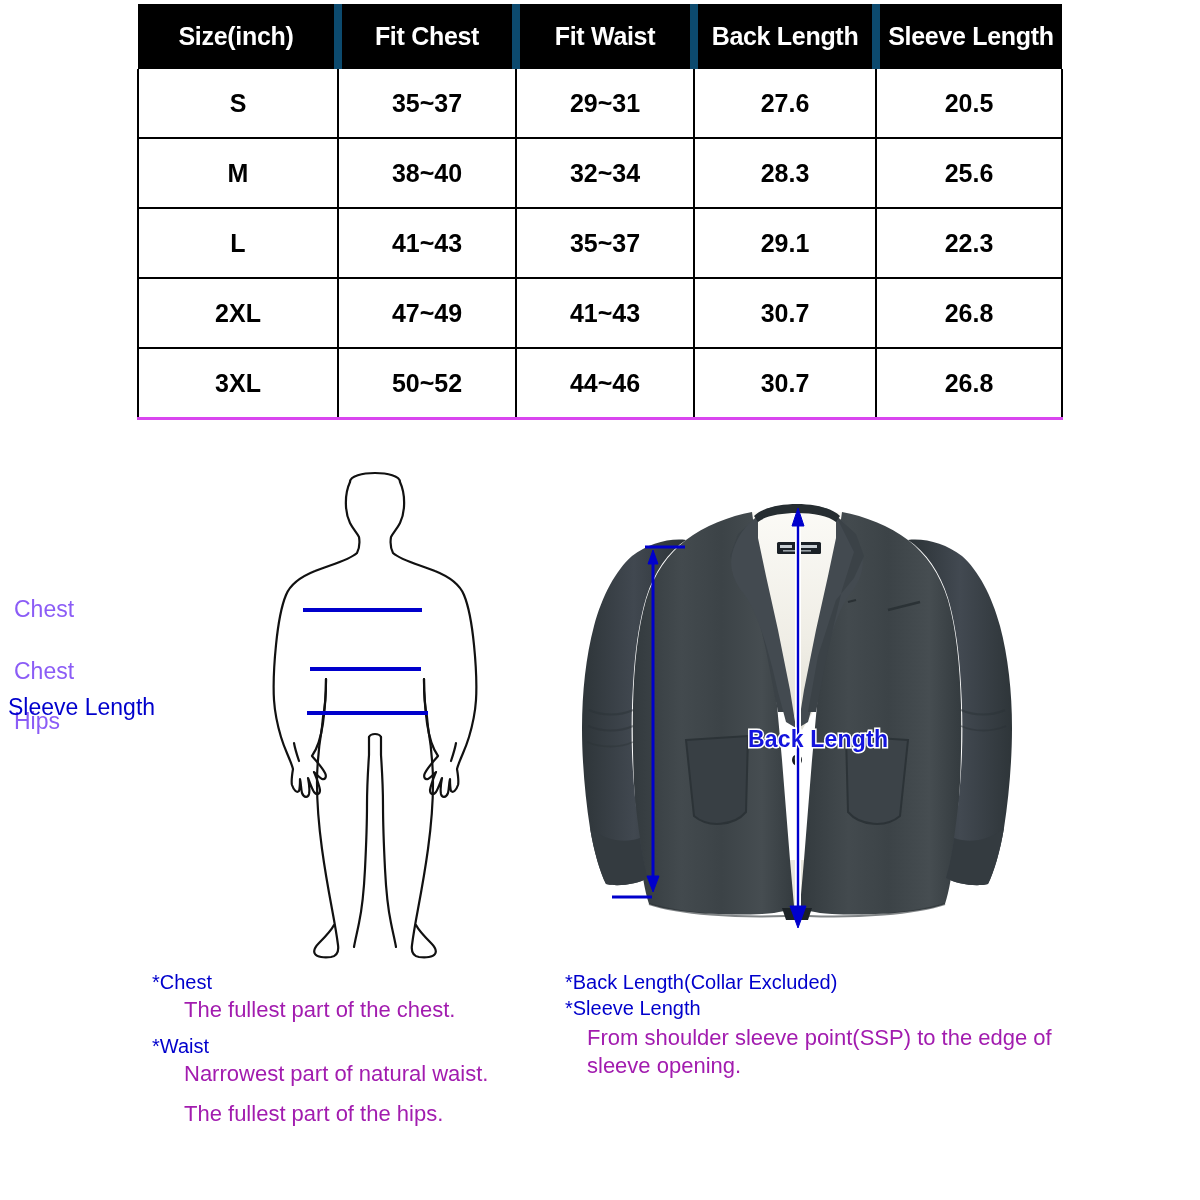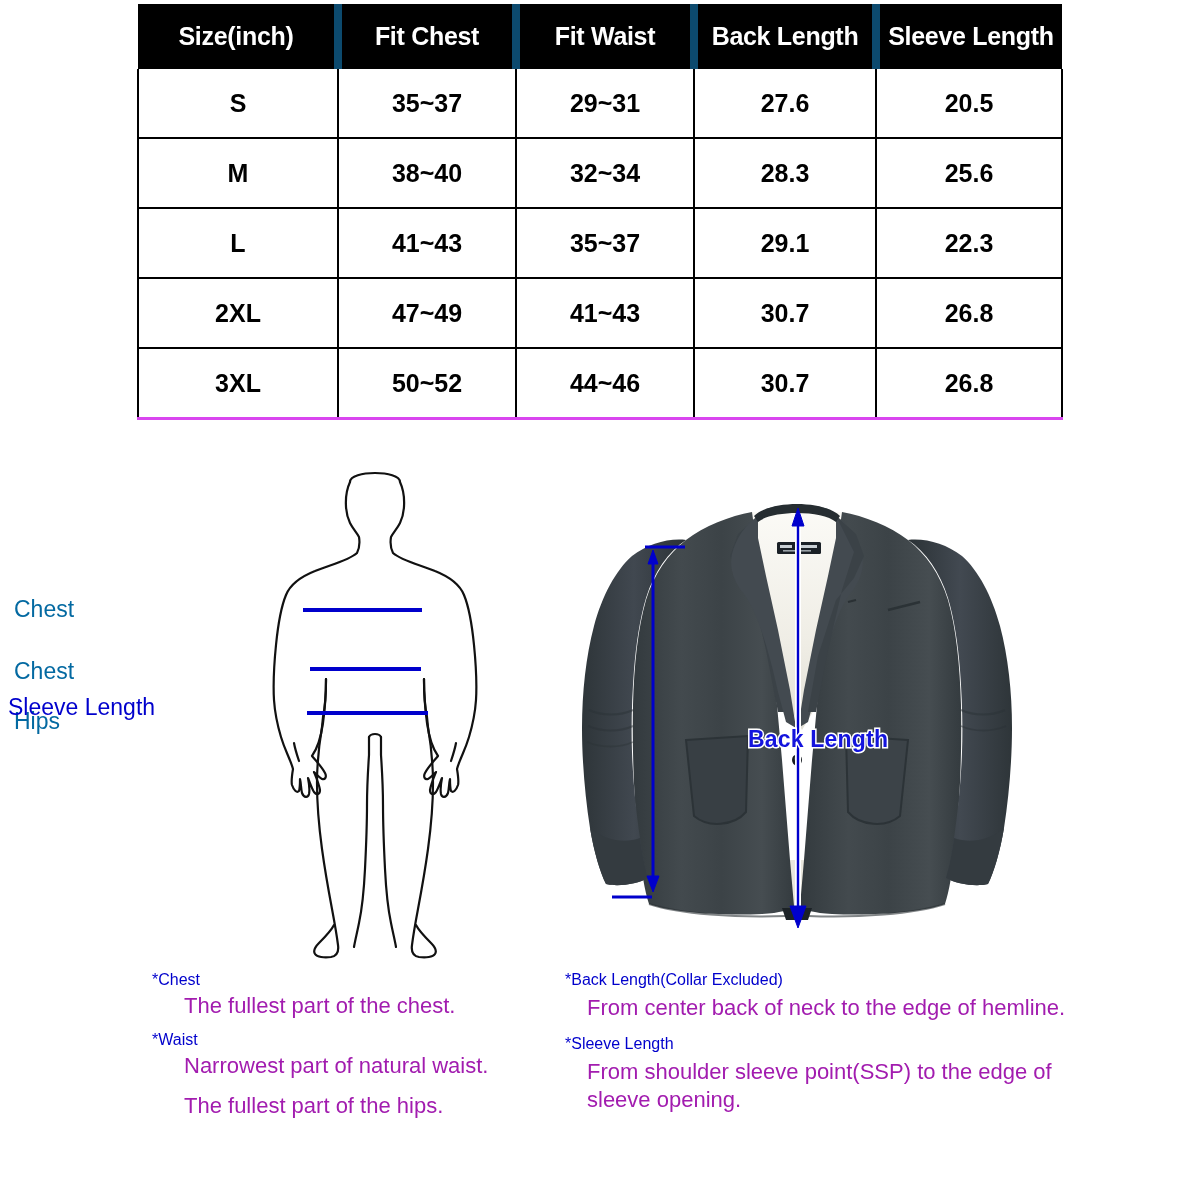--- a/index.html
+++ b/index.html
@@ -62,21 +62,21 @@
   }
   table.size-table tbody td:last-child {
     border-right: 2px solid #000000;
   }
   table.size-table tbody tr:last-child td {
     border-bottom: 3px solid #d946ef;
   }
   #body-svg { position: absolute; left: 80px; top: 0; }
   .meas-label {
     position: absolute;
-    color: #0369a1;
+    color: #8b5cf6;
     font-size: 23px;
     font-family: "Liberation Sans", sans-serif;
     white-space: nowrap;
   }
   #label-chest { left: 14px; top: 596px; }
   #label-waist { left: 14px; top: 658px; }
   #label-hips  { left: 14px; top: 708px; }
   #jacket-svg { position: absolute; left: 0; top: 0; }
 
   #label-sleeve {
@@ -100,21 +100,21 @@
     letter-spacing: 0.2px;
   }
 
   
   .notes-col { position: absolute; }
   #notes-left { left: 152px; top: 972px; width: 400px; }
   #notes-right { left: 565px; top: 972px; width: 520px; }
 
   .note-term {
     color: #0000CC;
-    font-size: 16px;
+    font-size: 20px;
     line-height: 1.0;
     margin: 0 0 6px 0;
     white-space: nowrap;
   }
   .note-desc {
     color: #a21caf;
     font-size: 22px;
     line-height: 1.28;
     margin: 0 0 8px 0;
     padding-left: 32px;
@@ -424,16 +424,15 @@
 <div class="notes-col" id="notes-left">
   <p class="note-term">*Chest</p>
   <p class="note-desc">The fullest part of the chest.</p>
   <p class="note-term">*Waist</p>
   <p class="note-desc">Narrowest part of natural waist.</p>
   <p class="note-desc">The fullest part of the hips.</p>
 </div>
 
 <div class="notes-col" id="notes-right">
   <p class="note-term">*Back Length(Collar Excluded)</p>
-  <p class="note-desc">From center back of neck to the edge of hemline.</p>
   <p class="note-term">*Sleeve Length</p>
   <p class="note-desc">From shoulder sleeve point(SSP) to the edge of sleeve opening.</p>
 </div>
 
 </body></html>

